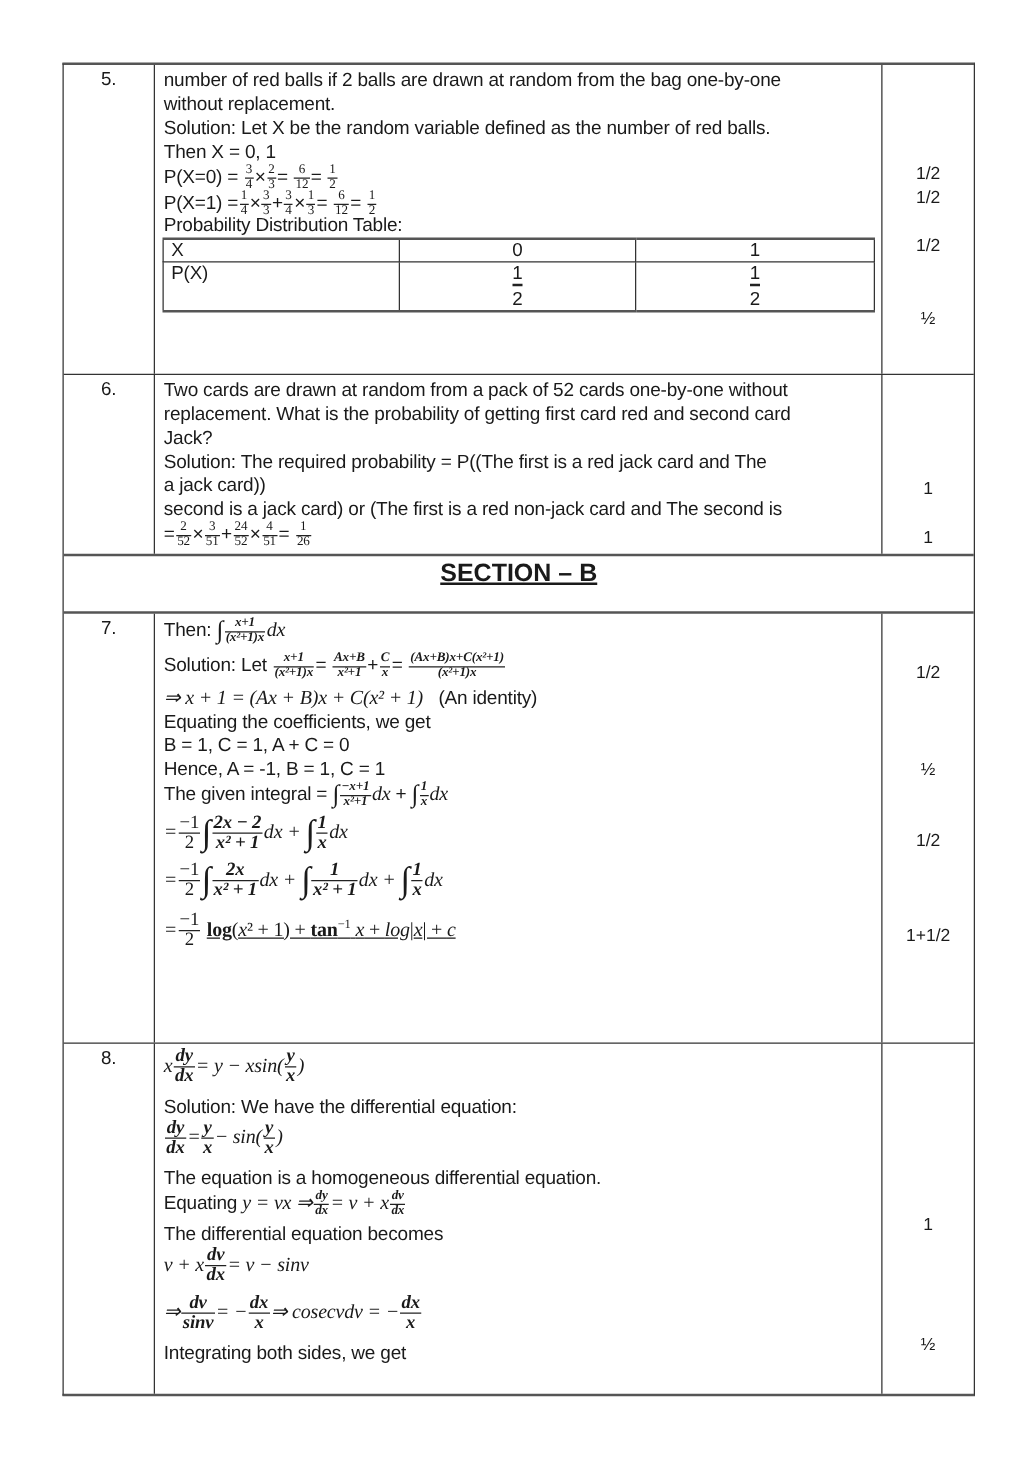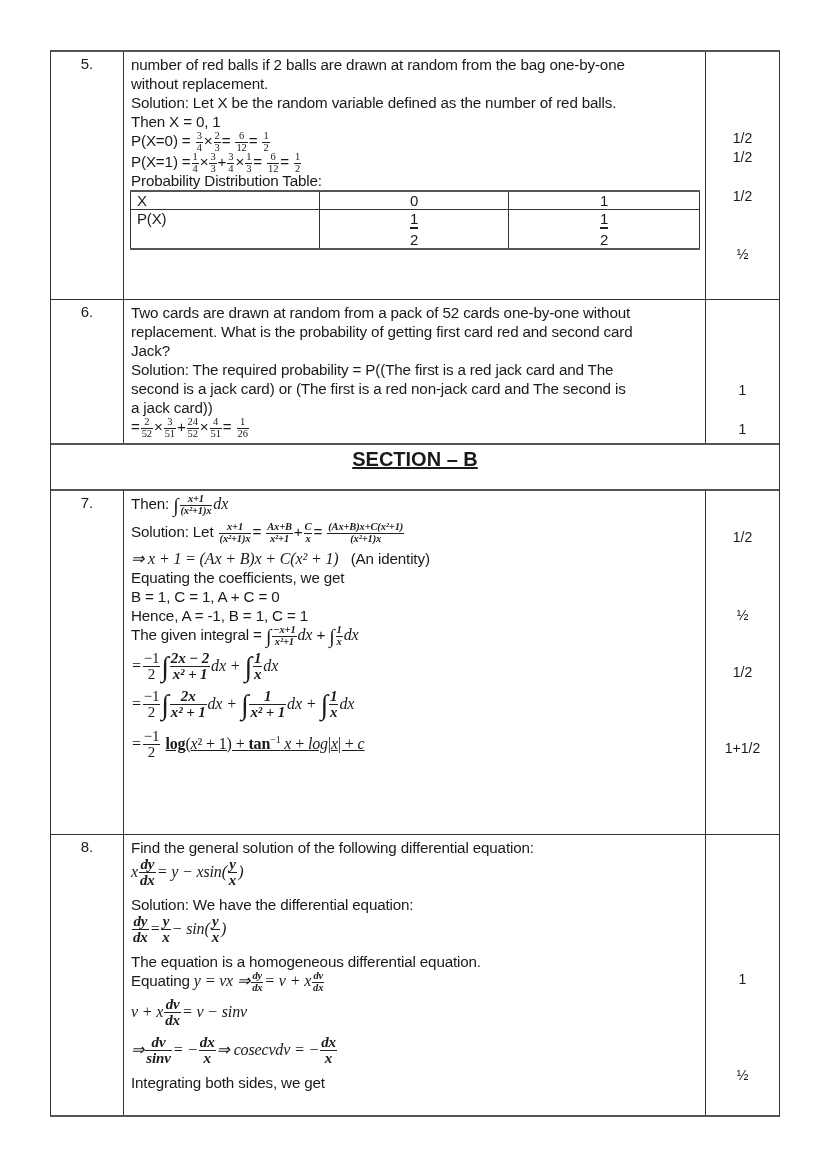--- a/index.html
+++ b/index.html
@@ -87,22 +87,22 @@
     </div>
   </div>
 
   <div class="row" style="height:143px;">
     <div class="qno">6.</div>
     <div class="body">
       <div class="line">Two cards are drawn at random from a pack of 52 cards one-by-one without</div>
       <div class="line">replacement. What is the probability of getting first card red and second card</div>
       <div class="line">Jack?</div>
       <div class="line">Solution: The required probability = P((The first is a red jack card and The</div>
+      <div class="line">a jack card))</div>
       <div class="line">second is a jack card) or (The first is a red non-jack card and The second is</div>
-      <div class="line">a jack card))</div>
       <div class="line">
         =<span class="frac sm"><span class="n">2</span><span>52</span></span>×<span class="frac sm"><span class="n">3</span><span>51</span></span>+<span class="frac sm"><span class="n">24</span><span>52</span></span>×<span class="frac sm"><span class="n">4</span><span>51</span></span>=
         <span class="frac sm"><span class="n">1</span><span>26</span></span>
       </div>
     </div>
     <div class="marks">
       <div class="mk" style="top:82px;">1</div>
       <div class="mk" style="top:121px;">1</div>
     </div>
   </div>
@@ -150,33 +150,33 @@
       <div class="mk" style="top:38px;">1/2</div>
       <div class="mk" style="top:116px;">½</div>
       <div class="mk" style="top:173px;">1/2</div>
       <div class="mk" style="top:249px;">1+1/2</div>
     </div>
   </div>
 
   <div class="row" style="height:280px;">
     <div class="qno">8.</div>
     <div class="body">
-      <div class="line">Find the general solution of the following differential equation:</div>
       <div class="line" style="height:38px;">
         <span class="math">x</span><span class="frac md it"><span class="n">dy</span><span>dx</span></span><span class="math">= y − xsin(</span><span class="frac md it"><span class="n">y</span><span>x</span></span><span class="math">)</span>
       </div>
       <div class="line">Solution: We have the differential equation:</div>
       <div class="line" style="height:38px;">
         <span class="frac md it"><span class="n">dy</span><span>dx</span></span><span class="math">=</span><span class="frac md it"><span class="n">y</span><span>x</span></span><span class="math">− sin(</span><span class="frac md it"><span class="n">y</span><span>x</span></span><span class="math">)</span>
       </div>
       <div class="line">The equation is a homogeneous differential equation.</div>
       <div class="line" style="height:26px;">
         <span>Equating</span>
         <span class="math">y = vx ⇒</span><span class="frac sm it"><span class="n">dy</span><span>dx</span></span><span class="math">= v + x</span><span class="frac sm it"><span class="n">dv</span><span>dx</span></span>
       </div>
+      <div class="line">The differential equation becomes</div>
       <div class="line" style="height:38px;">
         <span class="math">v + x</span><span class="frac md it"><span class="n">dv</span><span>dx</span></span><span class="math">= v − sinv</span>
       </div>
       <div class="line" style="height:38px;">
         <span class="math">⇒</span><span class="frac md it"><span class="n">dv</span><span>sinv</span></span><span class="math">= −</span><span class="frac md it"><span class="n">dx</span><span>x</span></span><span class="math">⇒ cosecvdv = −</span><span class="frac md it"><span class="n">dx</span><span>x</span></span>
       </div>
       <div class="line">Integrating both sides, we get</div>
     </div>
     <div class="marks">
       <div class="mk" style="top:136px;">1</div>

